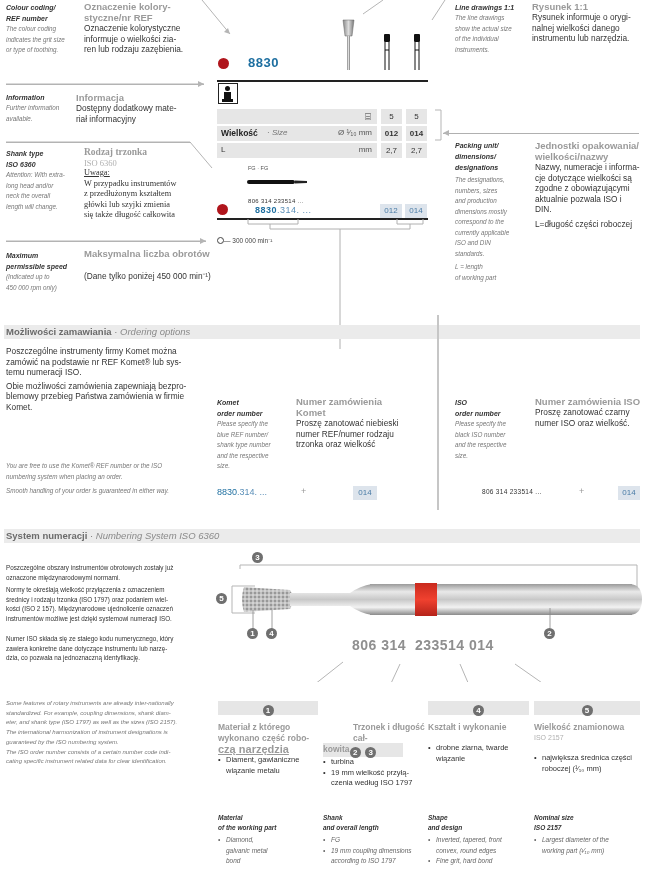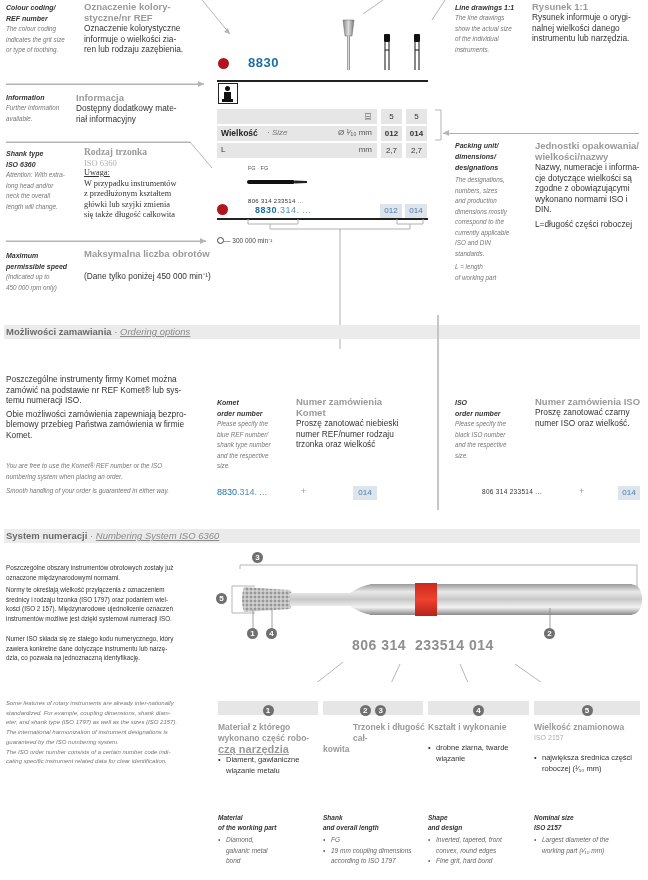--- a/index.html
+++ b/index.html
@@ -11,21 +11,21 @@
   .hd-pl { font-size: 9.5px; font-weight: bold; color: #9a9a9a; line-height: 11px; }
   .hd-sub { font-size: 8.5px; color: #b0b0b0; line-height: 10px; }
   .body-pl { font-size: 8.3px; color: #333; line-height: 10.5px; }
   .blue { color: #1e6fa0; }
   .red-dot { width: 11px; height: 11px; border-radius: 50%; background: #b0151c; }
   .gray-row { background: #e6e6e6; height: 15px; }
   .cell { position: absolute; background: #e6e6e6; height: 15px; font-size: 8px; text-align: center; line-height: 15px; color: #333; }
   .size-chip { position: absolute; background: #dde4ec; font-size: 8px; color: #4a7ca6; text-align: center; line-height: 14px; height: 14px; }
   .section-bar { position: absolute; left: 4px; width: 636px; height: 14px; background: #ebebeb; font-size: 9.5px; line-height: 14px; padding-left: 2px; color: #777; }
   .section-bar b { color: #6b6b6b; }
-  .section-bar i { color: #8a8a8a; text-decoration: underline; }
+  .section-bar i { color: #8a8a8a; }
   .num-circle { display: inline-block; width: 11px; height: 11px; border-radius: 50%; background: #6f6f6f; color: #fff; font-size: 8px; font-weight: bold; line-height: 11px; text-align: center; }
   .col-bar { position: absolute; height: 14px; background: #e6e6e6; text-align: center; line-height: 14px; }
   .bullets { font-size: 8.3px; color: #333; line-height: 10.5px; }
   .bullets li { list-style: none; padding-left: 8px; position: relative; }
   .bullets li:before { content: "•"; position: absolute; left: 0; }
   .bullets-en { font-size: 6.5px; color: #666; font-style: italic; line-height: 10.5px; }
   .bullets-en li { list-style: none; padding-left: 8px; position: relative; }
   .bullets-en li:before { content: "•"; position: absolute; left: 0; }
   .small-it { font-size: 6.3px; font-style: italic; color: #777; line-height: 10.5px; }
   .line { position: absolute; background: #b0b0b0; }
@@ -120,21 +120,21 @@
   <div class="desc-en">standards.</div>
   <div class="desc-en" style="margin-top:3px;">L = length</div>
   <div class="desc-en">of working part</div>
 </div>
 <div class="abs" style="left:535px;top:140px;width:113px;">
   <div class="hd-pl">Jednostki opakowania/</div>
   <div class="hd-pl">wielkości/nazwy</div>
   <div class="body-pl">Nazwy, numeracje i informa-</div>
   <div class="body-pl">cje dotyczące wielkości są</div>
   <div class="body-pl">zgodne z obowiązującymi</div>
-  <div class="body-pl">wykonano normami ISO i</div>
+  <div class="body-pl">aktualnie pozwala ISO i</div>
   <div class="body-pl">DIN.</div>
   <div class="body-pl" style="margin-top:4px;">L=długość części roboczej</div>
 </div>
 
 <svg class="abs" style="left:0;top:0;" width="648" height="340">
   <g stroke="#b5b5b5" stroke-width="1" fill="none">
     <line x1="202" y1="0" x2="230" y2="34"></line>
     <line x1="383" y1="0" x2="363" y2="14"></line>
     <line x1="445" y1="0" x2="432" y2="20"></line>
     <line x1="6" y1="84" x2="204" y2="84"></line>
@@ -229,21 +229,21 @@
 <div class="abs" style="left:217px;top:236px;font-size:6.5px;color:#444;">
   <span style="display:inline-block;width:7px;height:7px;border:1px solid #444;border-radius:50%;vertical-align:-1px;"></span>—
   <span>300 000 min⁻¹</span>
 </div>
 
 <div class="section-bar" style="top:325px;">
   <b>Możliwości zamawiania</b> · <i>Ordering options</i>
 </div>
 <div class="abs" style="left:437px;top:315px;width:1.5px;height:195px;background:#c6c6c6;"></div>
 
-<div class="abs" style="left:6px;top:374px;width:200px;">
+<div class="abs" style="left:6px;top:346px;width:200px;">
   <div class="body-pl">Poszczególne instrumenty firmy Komet można</div>
   <div class="body-pl">zamówić na podstawie nr REF Komet® lub sys-</div>
   <div class="body-pl">temu numeracji ISO.</div>
   <div class="body-pl" style="margin-top:3px;">Obie możliwości zamówienia zapewniają bezpro-</div>
   <div class="body-pl">blemowy przebieg Państwa zamówienia w firmie</div>
   <div class="body-pl">Komet.</div>
 </div>
 <div class="abs" style="left:6px;top:461px;width:210px;">
   <div class="small-it">You are free to use the Komet® REF number or the ISO</div>
   <div class="small-it">numbering system when placing an order.</div>
@@ -360,36 +360,40 @@
   </g>
 </svg>
 <span class="num-circle abs" style="left:252px;top:552px;">3</span>
 <span class="num-circle abs" style="left:216px;top:593px;">5</span>
 <span class="num-circle abs" style="left:247px;top:628px;">1</span>
 <span class="num-circle abs" style="left:266px;top:628px;">4</span>
 <span class="num-circle abs" style="left:544px;top:628px;">2</span>
 <div class="abs" style="left:352px;top:637px;font-size:14px;font-weight:bold;color:#8f8f8f;letter-spacing:0.5px;white-space:pre;">806 314  233514 014</div>
 
 <div class="col-bar" style="left:218px;top:701px;width:100px;"><span class="num-circle">1</span></div>
-<div class="col-bar" style="left:323px;top:701px;width:100px;"><span class="num-circle">2</span>&nbsp;<span class="num-circle">3</span></div>
+<div class="col-bar" style="left:323px;top:743px;width:80px;"><span class="num-circle">2</span>&nbsp;<span class="num-circle">3</span></div>
 <div class="col-bar" style="left:428px;top:701px;width:101px;"><span class="num-circle">4</span></div>
 <div class="col-bar" style="left:534px;top:701px;width:106px;"><span class="num-circle">5</span></div>
 
 <div class="abs" style="left:218px;top:722px;width:102px;">
   <div class="hd-pl" style="font-size:8.5px;">Materiał z którego</div>
   <div class="hd-pl" style="font-size:8.5px;">wykonano część robo-</div>
   <div class="hd-pl" style="font-size:11px;text-decoration:underline;">czą narzędzia</div>
   <ul class="bullets" style="font-size:7.5px;">
     <li>Diament, gawlaniczne wiązanie metalu</li>
   </ul>
 </div>
 
 <div class="abs" style="left:323px;top:722px;width:102px;">
   <div class="hd-pl" style="font-size:8.5px;margin-left:30px;">Trzonek i długość cał-</div>
   <div class="hd-pl" style="font-size:8.5px;">kowita</div>
+  <ul class="bullets" style="font-size:7.5px;margin-top:2px;">
+    <li>turbina</li>
+    <li>19 mm wielkość przyłą-czenia według ISO 1797</li>
+  </ul>
 </div>
 
 <div class="abs" style="left:428px;top:722px;width:104px;">
   <div class="hd-pl" style="font-size:8.5px;">Kształt i wykonanie</div>
   <ul class="bullets" style="font-size:7.5px;margin-top:10px;">
     <li>drobne ziarna, twarde wiązanie</li>
   </ul>
 </div>
 
 <div class="abs" style="left:534px;top:722px;width:110px;">

